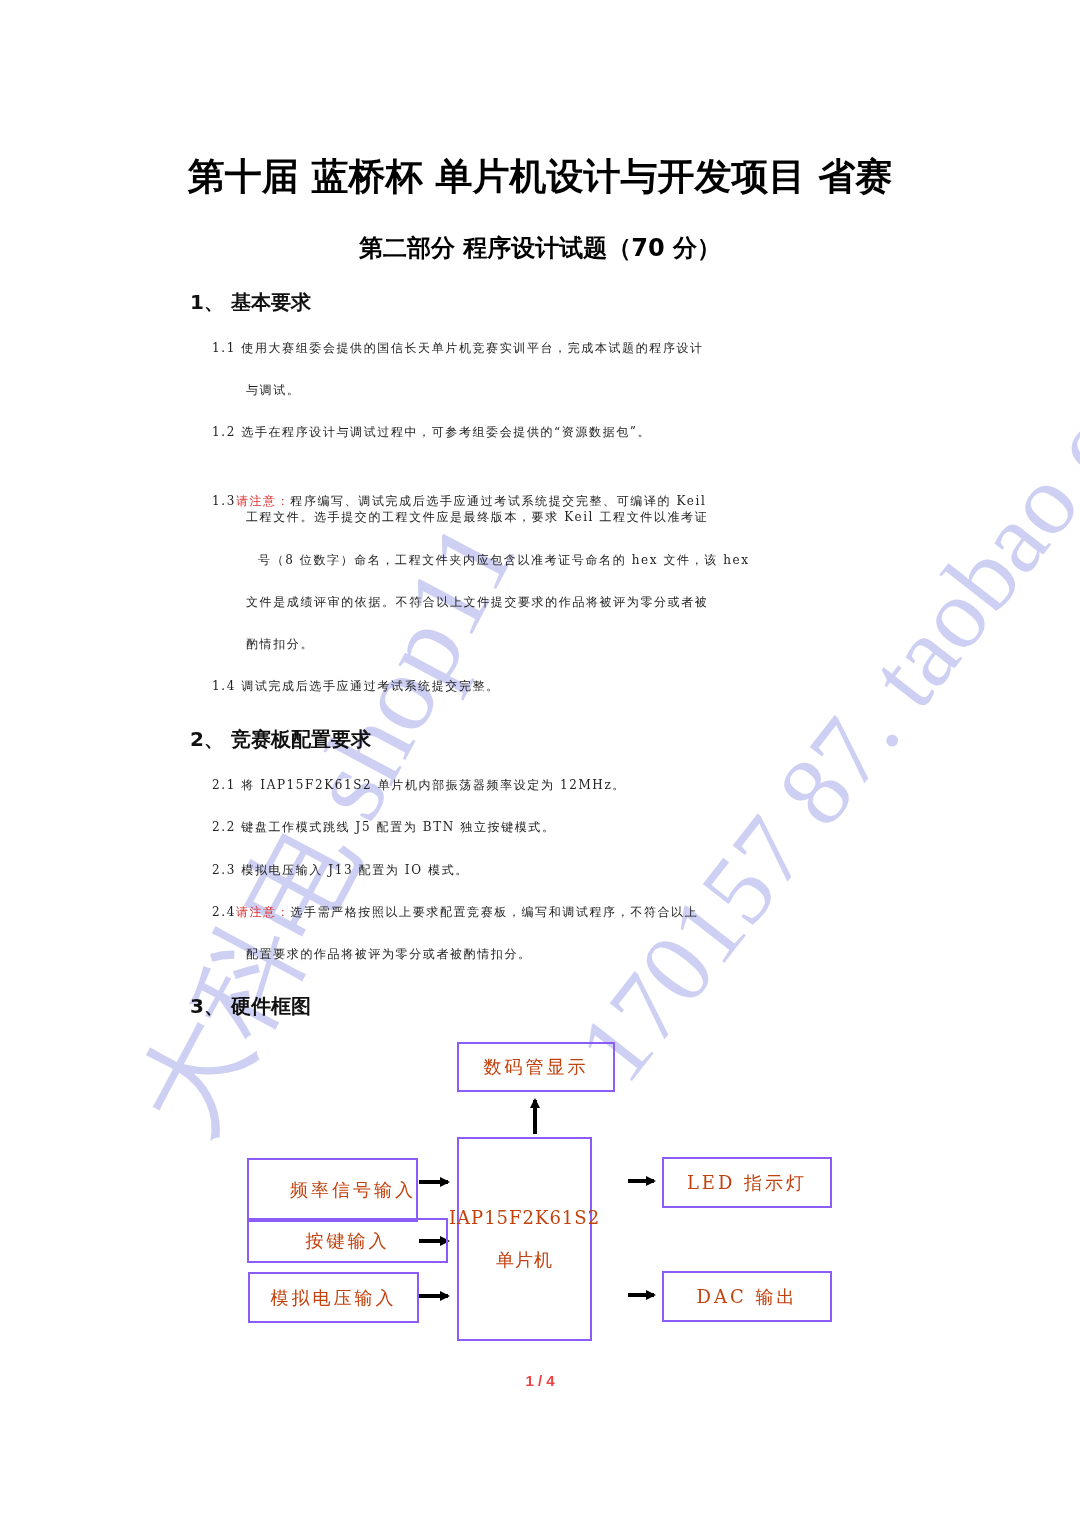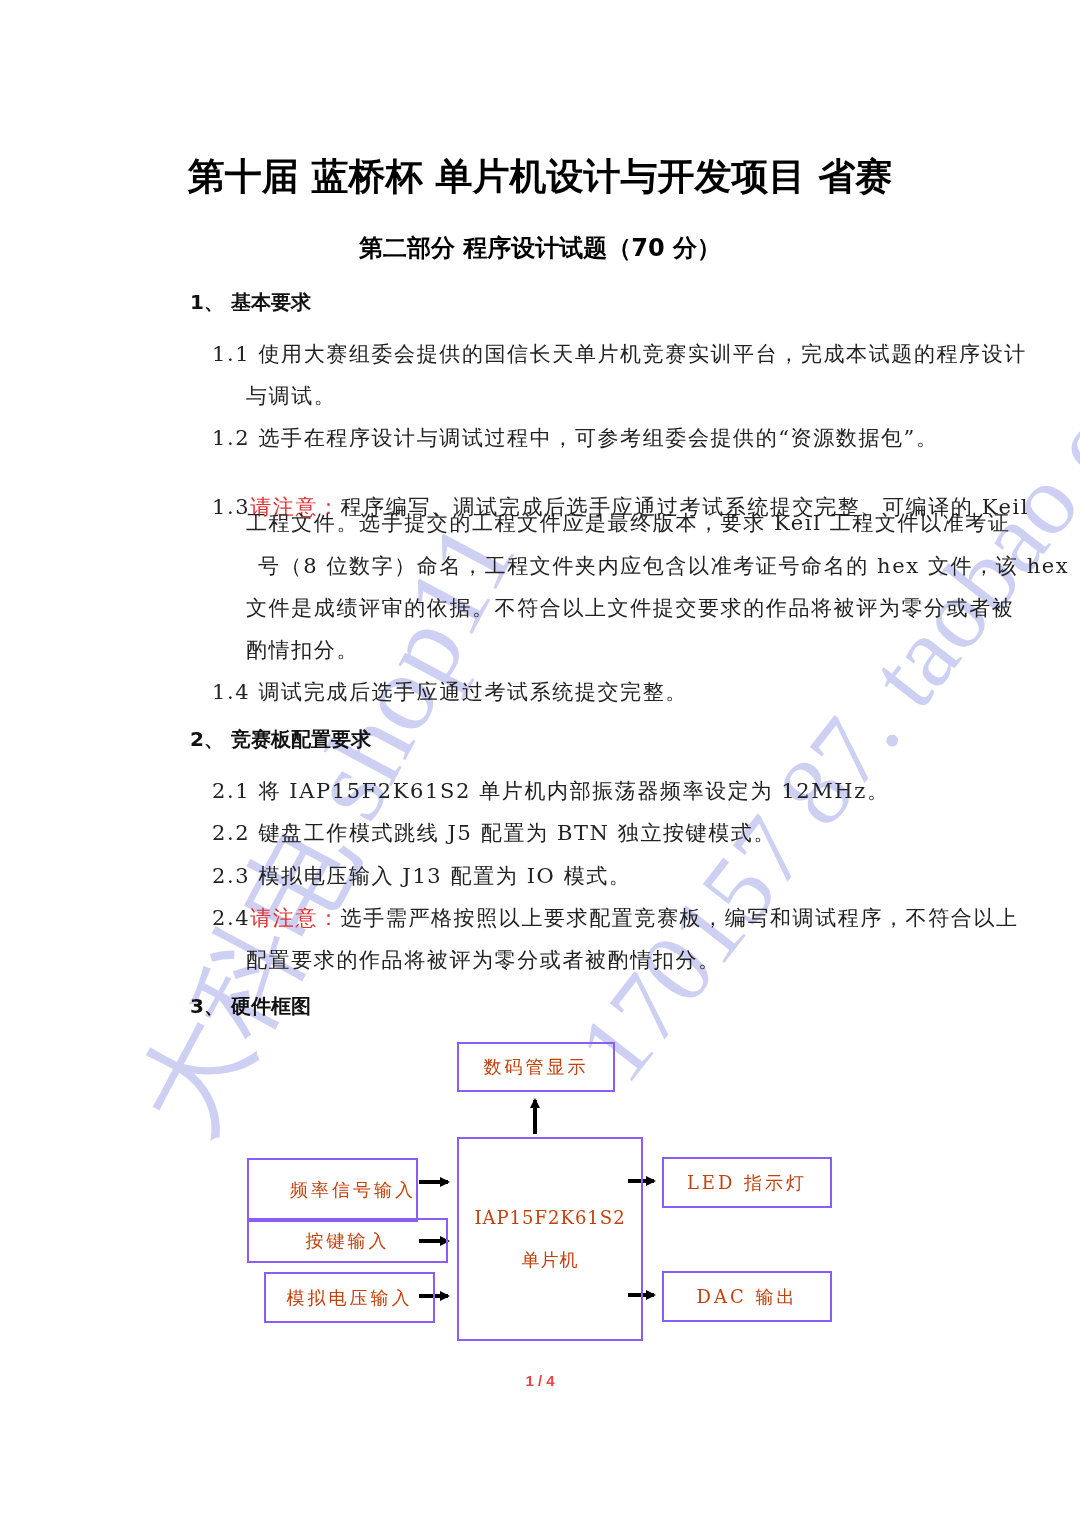--- a/index.html
+++ b/index.html
@@ -24,21 +24,21 @@
   .subtitle {
     position: absolute; left: 0; width: 1080px; top: 232px; text-align: center;
     font-family: "DejaVu Sans", "Liberation Sans", sans-serif; font-weight: bold;
     font-size: 24px; color: #000;
   }
   .section-head {
     position: absolute; left: 190px; font-size: 20px; font-weight: bold; color: #111;
     font-family: "DejaVu Sans", "Liberation Sans", sans-serif;
   }
   .line {
-    position: absolute; font-size: 21px; color: #222; white-space: nowrap; letter-spacing: 1.6px;
+    position: absolute; font-size: 12px; color: #222; white-space: nowrap; letter-spacing: 1.6px;
   }
   .red { color: #e03030; }
   .diagram { position: absolute; left: 0; top: 0; width: 1080px; height: 1527px; }
   .box {
     position: absolute; border: 2px solid #8b5cf6; background: transparent; box-sizing: border-box;
     display: flex; align-items: center; justify-content: center; font-size: 18px; color: #c2410c;
     letter-spacing: 3px;
   }
   .chip { flex-direction: column; letter-spacing: 1px; }
   .chip span { display: block; line-height: 42px; }
@@ -120,32 +120,32 @@
       <line x1="419" y1="1296" x2="448" y2="1296" stroke="#000" stroke-width="4" marker-end="url(#ah)"></line>
 
       <line x1="628" y1="1181" x2="654" y2="1181" stroke="#000" stroke-width="4" marker-end="url(#ah)"></line>
       <line x1="628" y1="1295" x2="654" y2="1295" stroke="#000" stroke-width="4" marker-end="url(#ah)"></line>
     </svg>
 
     <div class="box" style="left:457px; top:1042px; width:158px; height:50px;">
       <span>数码管显示</span>
     </div>
 
-    <div class="box chip" style="left:457px; top:1137px; width:186px; height:204px;">
+    <div class="box chip" style="left:457px; top:1137px; width:135px; height:204px;">
       <span>IAP15F2K61S2</span>
       <span>单片机</span>
     </div>
 
     <div class="box" style="left:247px; top:1158px; width:171px; height:64px;justify-content:flex-end;">
       <span>频率信号输入</span>
     </div>
     <div class="box" style="left:247px; top:1218px; width:201px; height:45px;">
       <span>按键输入</span>
     </div>
-    <div class="box" style="left:264px; top:1272px; width:171px; height:51px;">
+    <div class="box" style="left:248px; top:1272px; width:171px; height:51px;">
       <span>模拟电压输入</span>
     </div>
 
     <div class="box" style="left:662px; top:1271px; width:170px; height:51px;">
       <span>DAC 输出</span>
     </div>
     <div class="box" style="left:662px; top:1157px; width:170px; height:51px;">
       <span>LED 指示灯</span>
     </div>
   </div>

